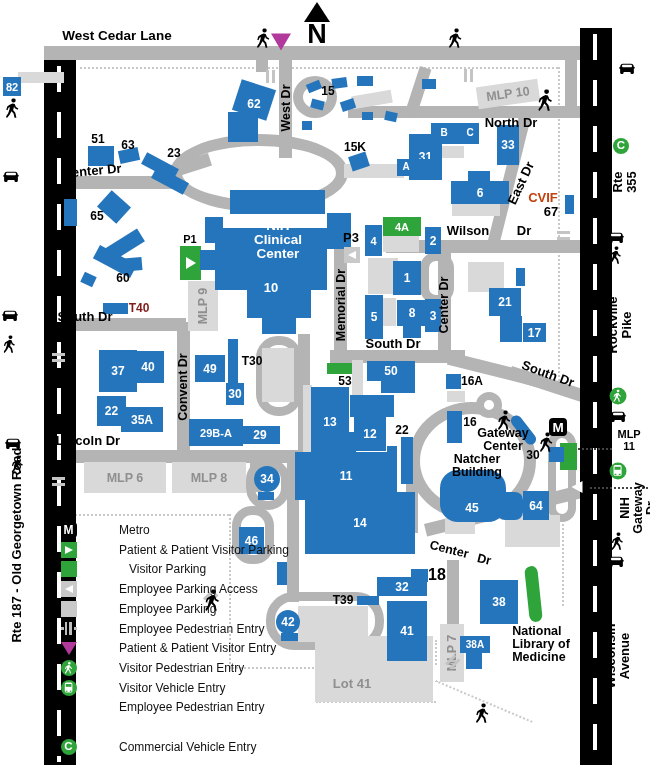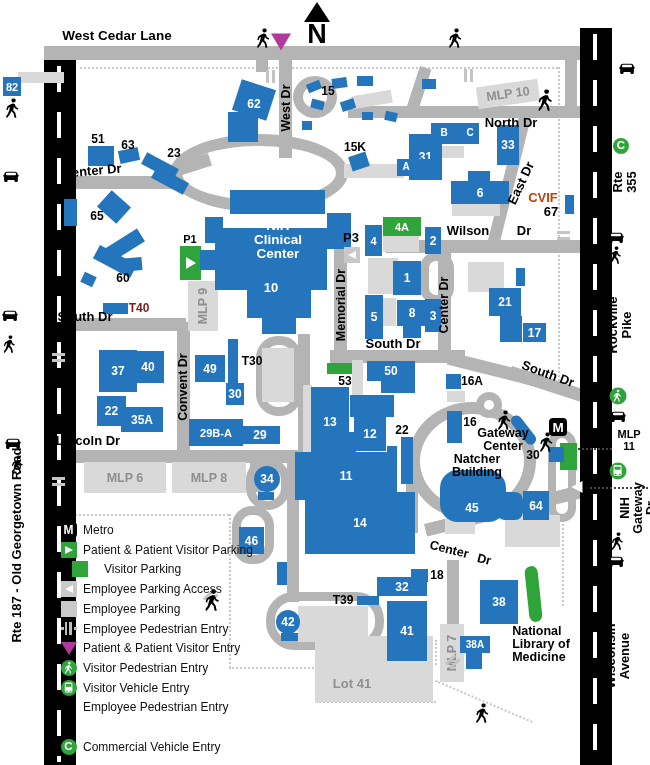--- a/index.html
+++ b/index.html
@@ -6,21 +6,21 @@
   #map{position:relative;width:650px;height:765px;background:#fff;overflow:hidden;
        font-family:"Liberation Sans","DejaVu Sans",sans-serif;}
   .lbl{position:absolute;font-weight:bold;white-space:pre-line;line-height:1.05;
        transform:translate(-50%,-50%);text-align:center;}
   .bld{position:absolute;display:flex;align-items:center;justify-content:center;
        color:#fff;font-weight:bold;}
   .park{position:absolute;display:flex;align-items:center;justify-content:center;
         font-weight:bold;}
   .legend-row{position:absolute;display:flex;align-items:center;gap:6px;}
   .legend-ic{width:17px;height:17px;flex:0 0 17px;display:flex;align-items:center;justify-content:center;position:relative;}
-  .legend-txt{font-size:12px;color:#111;white-space:nowrap;}
+  .legend-txt{font-size:12px;color:#111;white-space:nowrap;margin-left:36px;}
   svg{display:block;}
 </style>
 </head>
 <body>
 
 <div id="map">
     <div style="position: absolute; left: 80px; top: 67px; width: 478px; height: 0px; border-top: 2px dotted rgb(201, 201, 201);"></div>
     <div style="position: absolute; left: 56px; top: 67px; width: 0px; height: 448px; border-left: 2px dotted rgb(201, 201, 201);"></div>
     <div style="position: absolute; left: 558px; top: 67px; width: 0px; height: 318px; border-left: 2px dotted rgb(201, 201, 201);"></div>
     <div style="position: absolute; left: 562px; top: 440px; width: 0px; height: 166px; border-left: 2px dotted rgb(201, 201, 201);"></div>
@@ -447,21 +447,21 @@
     <div class="lbl" style="left: 402px; top: 430px; font-size: 12px; color: rgb(0, 0, 0); transform: translate(-50%, -50%);">22</div>
     <div class="lbl" style="left: 472px; top: 381px; font-size: 12px; color: #000000; transform: translate(-50%, -50%);">16A</div>
     <div class="lbl" style="left: 470px; top: 422px; font-size: 12px; color: rgb(0, 0, 0); transform: translate(-50%, -50%);">16</div>
     <div class="lbl" style="left: 503px; top: 440px; font-size: 12.5px; color: rgb(0, 0, 0); transform: translate(-50%, -50%);">Gateway
 Center</div>
     <div class="lbl" style="left: 533px; top: 455px; font-size: 12px; color: rgb(0, 0, 0); transform: translate(-50%, -50%);">30</div>
     <div class="lbl" style="left: 477px; top: 466px; font-size: 12.5px; color: rgb(0, 0, 0); transform: translate(-50%, -50%);">Natcher
 Building</div>
     <div class="lbl" style="left: 449px; top: 550px; font-size: 12.5px; color: rgb(0, 0, 0); transform: translate(-50%, -50%) rotate(14deg);">Center</div>
     <div class="lbl" style="left: 484px; top: 560px; font-size: 12.5px; color: rgb(0, 0, 0); transform: translate(-50%, -50%) rotate(14deg);">Dr</div>
-    <div class="lbl" style="left: 437px; top: 575px; font-size: 12px; color: rgb(0, 0, 0); transform: translate(-50%, -50%);">18</div>
+    <div class="lbl" style="left: 437px; top: 575px; font-size: 16px; color: rgb(0, 0, 0); transform: translate(-50%, -50%);">18</div>
     <div class="lbl" style="left: 343px; top: 600px; font-size: 12px; color: rgb(0, 0, 0); transform: translate(-50%, -50%);">T39</div>
     <div class="lbl" style="left: 352px; top: 684px; font-size: 13px; color: rgb(143, 143, 143); transform: translate(-50%, -50%);">Lot 41</div>
     <div class="lbl" style="left: 541px; top: 645px; font-size: 12.5px; color: rgb(0, 0, 0); text-align: left; transform: translate(-50%, -50%);">National
 Library of
 Medicine</div>
     <div class="lbl" style="left: 629px; top: 441px; font-size: 11px; color: rgb(0, 0, 0); transform: translate(-50%, -50%);">MLP 11</div>
     <div class="lbl" style="left: 625px; top: 182px; font-size: 13px; color: rgb(0, 0, 0); transform: translate(-50%, -50%) rotate(-90deg);">Rte 355</div>
     <div class="lbl" style="left: 620px; top: 325px; font-size: 13px; color: rgb(0, 0, 0); transform: translate(-50%, -50%) rotate(-90deg);">Rockville Pike</div>
     <div class="lbl" style="left: 639px; top: 508px; font-size: 12.5px; color: rgb(0, 0, 0); transform: translate(-50%, -50%) rotate(-90deg);">NIH Gateway Dr</div>
     <div class="lbl" style="left: 618px; top: 656px; font-size: 13px; color: rgb(0, 0, 0); transform: translate(-50%, -50%) rotate(-90deg);">Wisconsin Avenue</div>
@@ -473,21 +473,21 @@
       <span class="legend-txt">Metro</span>
     </div>
     <div class="legend-row" style="position: absolute; left: 60px; top: 540.7px; height: 18px;">
       <div class="legend-ic">
         <div style="width: 16px; height: 16px; background: rgb(46, 164, 58); display: flex; align-items: center; justify-content: center;">
           <div style="width:0;height:0;border-top:4.48px solid transparent;border-bottom:4.48px solid transparent;border-left:8px solid #fff"></div>
         </div>
       </div>
       <span class="legend-txt">Patient &amp; Patient Visitor Parking</span>
     </div>
-    <div class="legend-row" style="position: absolute; left: 71px; top: 560.4px; height: 18px; gap: 16px;">
+    <div class="legend-row" style="position: absolute; left: 60px; top: 560.4px; height: 18px; gap: 16px;">
       <div class="legend-ic">
         <div style="width: 16px; height: 16px; background: rgb(46, 164, 58);"></div>
       </div>
       <span class="legend-txt">Visitor Parking</span>
     </div>
     <div class="legend-row" style="position: absolute; left: 60px; top: 599.8px; height: 18px;">
       <div class="legend-ic">
         <div style="width: 16px; height: 16px; background: rgb(201, 201, 201);"></div>
       </div>
       <span class="legend-txt">Employee Parking</span>

